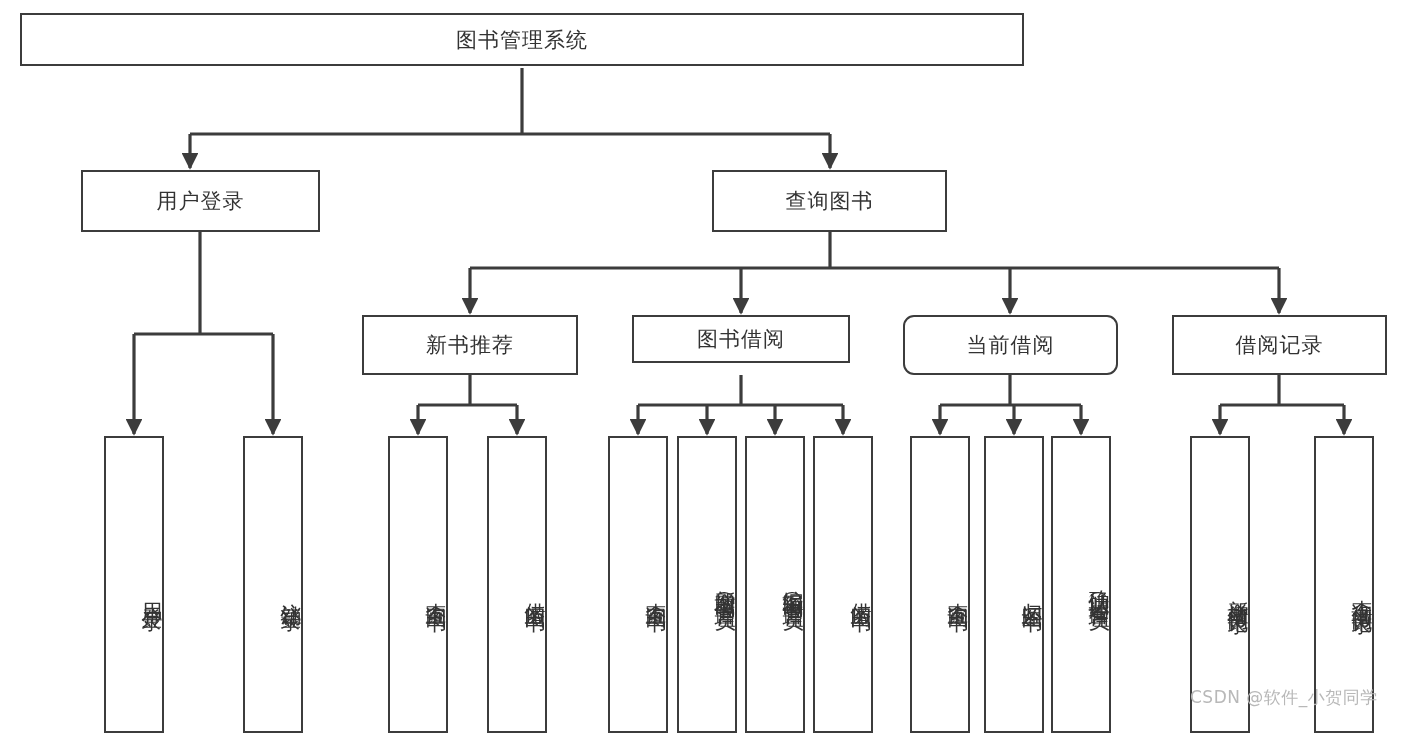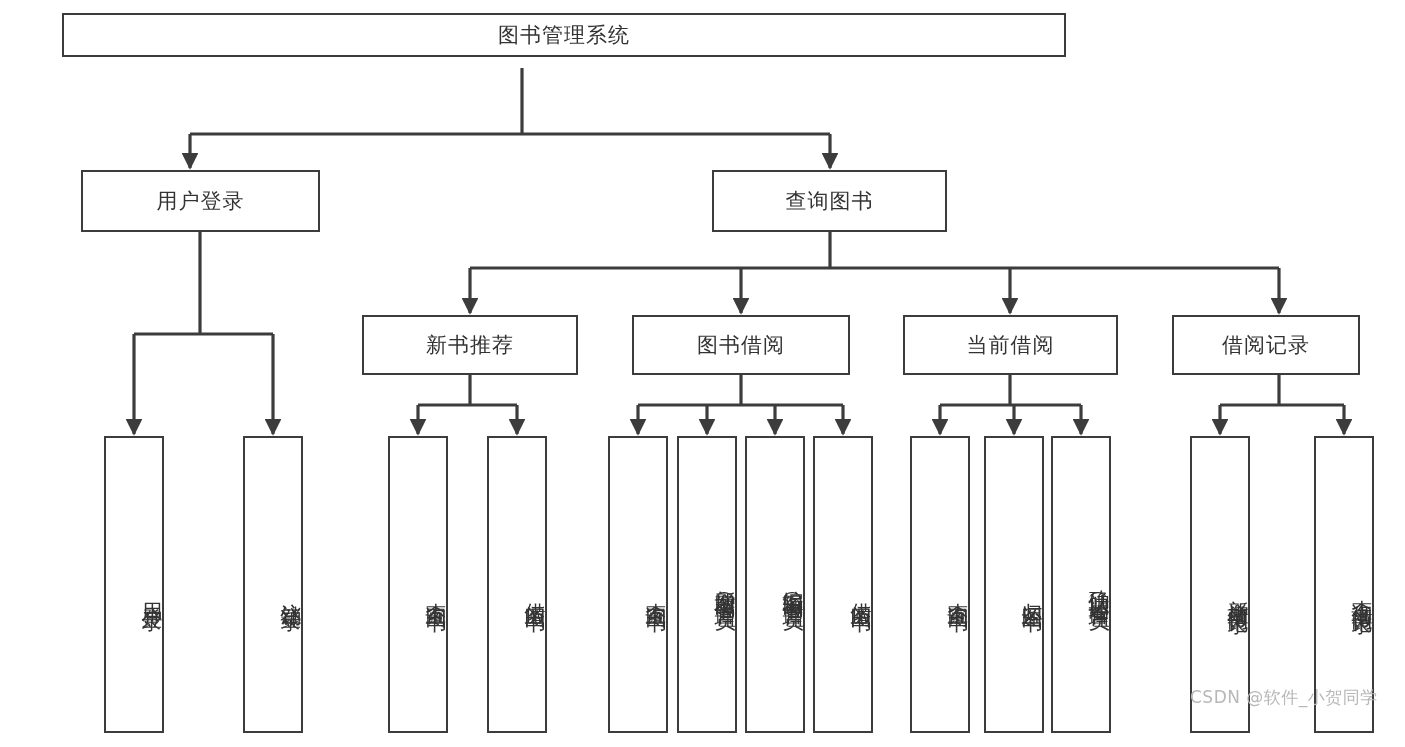--- a/index.html
+++ b/index.html
@@ -108,29 +108,29 @@
       <path d="M 1014 405 L 1014 434" marker-end="url(#arrow)"></path>
       <path d="M 1081 405 L 1081 434" marker-end="url(#arrow)"></path>
 
       <path d="M 1279 375 L 1279 405"></path>
       <path d="M 1220 405 L 1344 405"></path>
       <path d="M 1220 405 L 1220 434" marker-end="url(#arrow)"></path>
       <path d="M 1344 405 L 1344 434" marker-end="url(#arrow)"></path>
     </g>
   </svg>
 
-  <div class="node horiz" style="left: 20px; top: 13px; width: 1004px; height: 44px; margin-left: 42px;">图书管理系统</div>
+  <div class="node horiz" style="left: 20px; top: 13px; width: 1004px; height: 53px;">图书管理系统</div>
 
   <div class="node horiz" style="left: 81px; top: 170px; width: 239px; height: 62px;">用户登录</div>
   <div class="node horiz" style="left: 712px; top: 170px; width: 235px; height: 62px;">查询图书</div>
 
   <div class="node horiz" style="left: 362px; top: 315px; width: 216px; height: 60px;">新书推荐</div>
-  <div class="node horiz" style="left: 632px; top: 315px; width: 218px; height: 60px;">图书借阅</div>
-  <div class="node horiz" style="left: 903px; top: 315px; width: 215px; height: 60px;">当前借阅</div>
-  <div class="node horiz" style="left: 1172px; top: 315px; width: 188px; height: 60px;">借阅记录</div>
+  <div class="node horiz" style="left: 632px; top: 315px; width: 218px; height: 48px;">图书借阅</div>
+  <div class="node horiz" style="left: 903px; top: 315px; width: 215px; height: 60px; border-radius: 11px;">当前借阅</div>
+  <div class="node horiz" style="left: 1172px; top: 315px; width: 215px; height: 60px;">借阅记录</div>
 
   <div class="node vert" style="left: 104px; top: 436px; width: 60px; height: 297px;">用户登录</div>
   <div class="node vert" style="left: 243px; top: 436px; width: 60px; height: 297px;">注销登录</div>
   <div class="node vert" style="left: 388px; top: 436px; width: 60px; height: 297px;">查询图书</div>
   <div class="node vert" style="left: 487px; top: 436px; width: 60px; height: 297px;">借阅图书</div>
   <div class="node vert" style="left: 608px; top: 436px; width: 60px; height: 297px;">查询图书</div>
   <div class="node vert toptext" style="left: 677px; top: 436px; width: 60px; height: 297px;">新增图书（管理员）</div>
   <div class="node vert toptext" style="left: 745px; top: 436px; width: 60px; height: 297px;">编辑图书（管理员）</div>
   <div class="node vert" style="left: 813px; top: 436px; width: 60px; height: 297px;">借阅图书</div>
   <div class="node vert" style="left: 910px; top: 436px; width: 60px; height: 297px;">查询图书</div>

